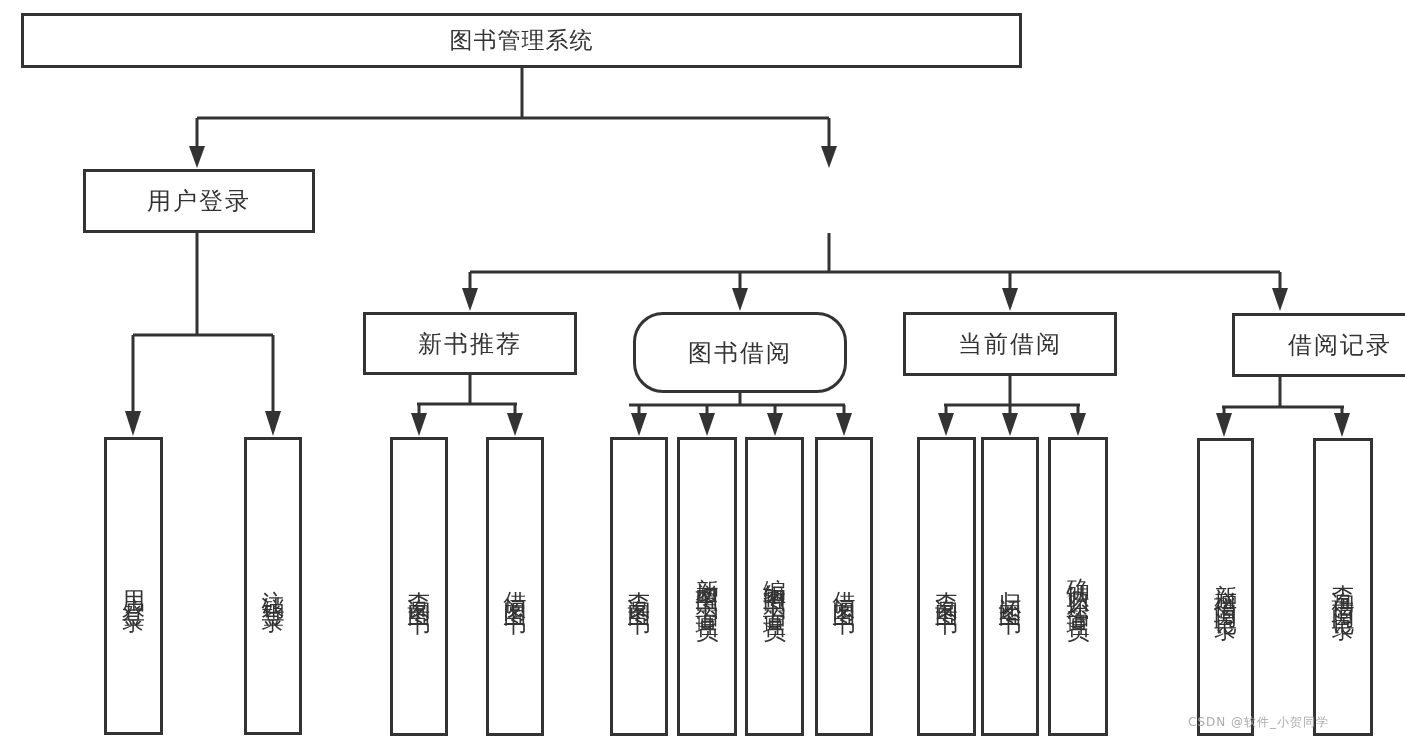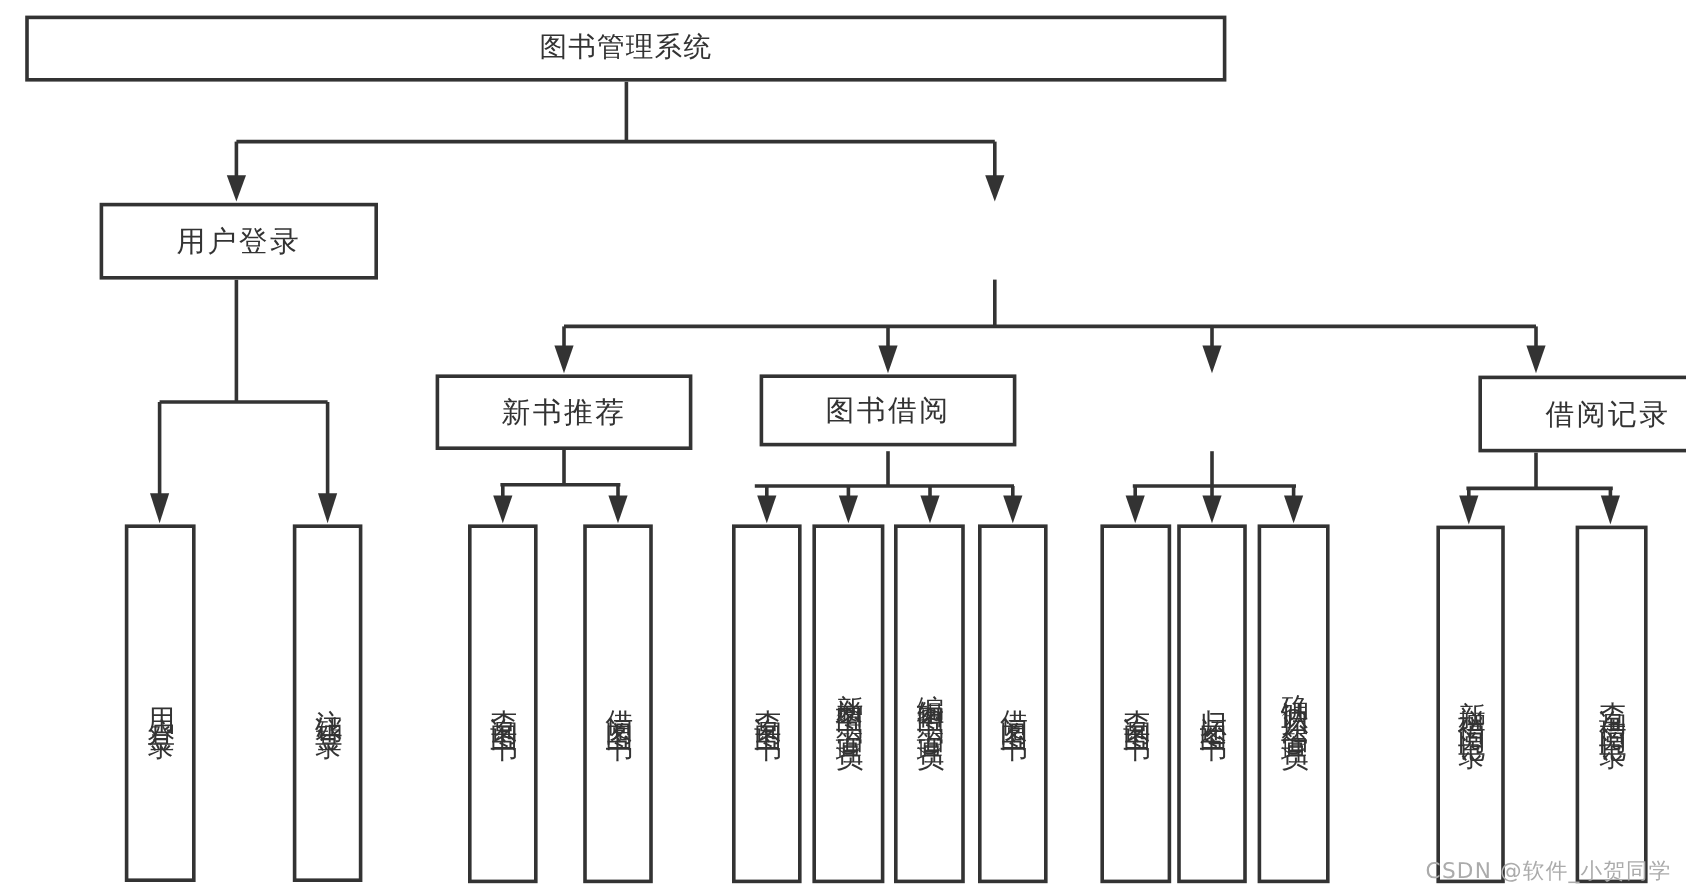--- a/index.html
+++ b/index.html
@@ -49,21 +49,21 @@
     letter-spacing: 7px;
     line-height: 1;
   }
   .box.v.long {
     letter-spacing: 6px;
   }
   .watermark {
     position: absolute;
     left: 1188px;
     top: 714px;
-    font-size: 18px;
+    font-size: 12px;
     letter-spacing: 1px;
     color: #ababab;
     white-space: nowrap;
   }
 </style>
 </head>
 <body>
 
 <div class="stage">
 
@@ -155,21 +155,22 @@
       <polygon points="1216,413 1232,413 1224,437"></polygon>
       <polygon points="1334,413 1350,413 1342,437"></polygon>
     </g>
   </svg>
 
   <div class="box h title" style="left:21px; top:13px; width:1001px; height:55px;">图书管理系统</div>
 
   <div class="box h" style="left:83px; top:169px; width:232px; height:64px;">用户登录</div>
 
   <div class="box h" style="left:363px; top:312px; width:214px; height:63px;">新书推荐</div>
-  <div class="box h" style="left:633px; top:312px; width:214px; height:60px;">图书借阅</div>
+  <div class="box h" style="left:633px; top:312px; width:214px; height:81px;border-radius:30px;">图书借阅</div>
+  <div class="box h" style="left:903px; top:312px; width:214px; height:64px;">当前借阅</div>
   <div class="box h" style="left:1232px; top:313px; width:216px; height:64px;">借阅记录</div>
 
   <div class="box v" style="left:104px; top:437px; width:59px; height:298px;">用户登录</div>
   <div class="box v" style="left:244px; top:437px; width:58px; height:298px;">注销登录</div>
 
   <div class="box v" style="left:390px; top:437px; width:58px; height:299px;">查询图书</div>
   <div class="box v" style="left:486px; top:437px; width:58px; height:299px;">借阅图书</div>
 
   <div class="box v" style="left:610px; top:437px; width:58px; height:299px;">查询图书</div>
   <div class="box v long" style="left:677px; top:437px; width:60px; height:299px;">新增图书（管理员）</div>

